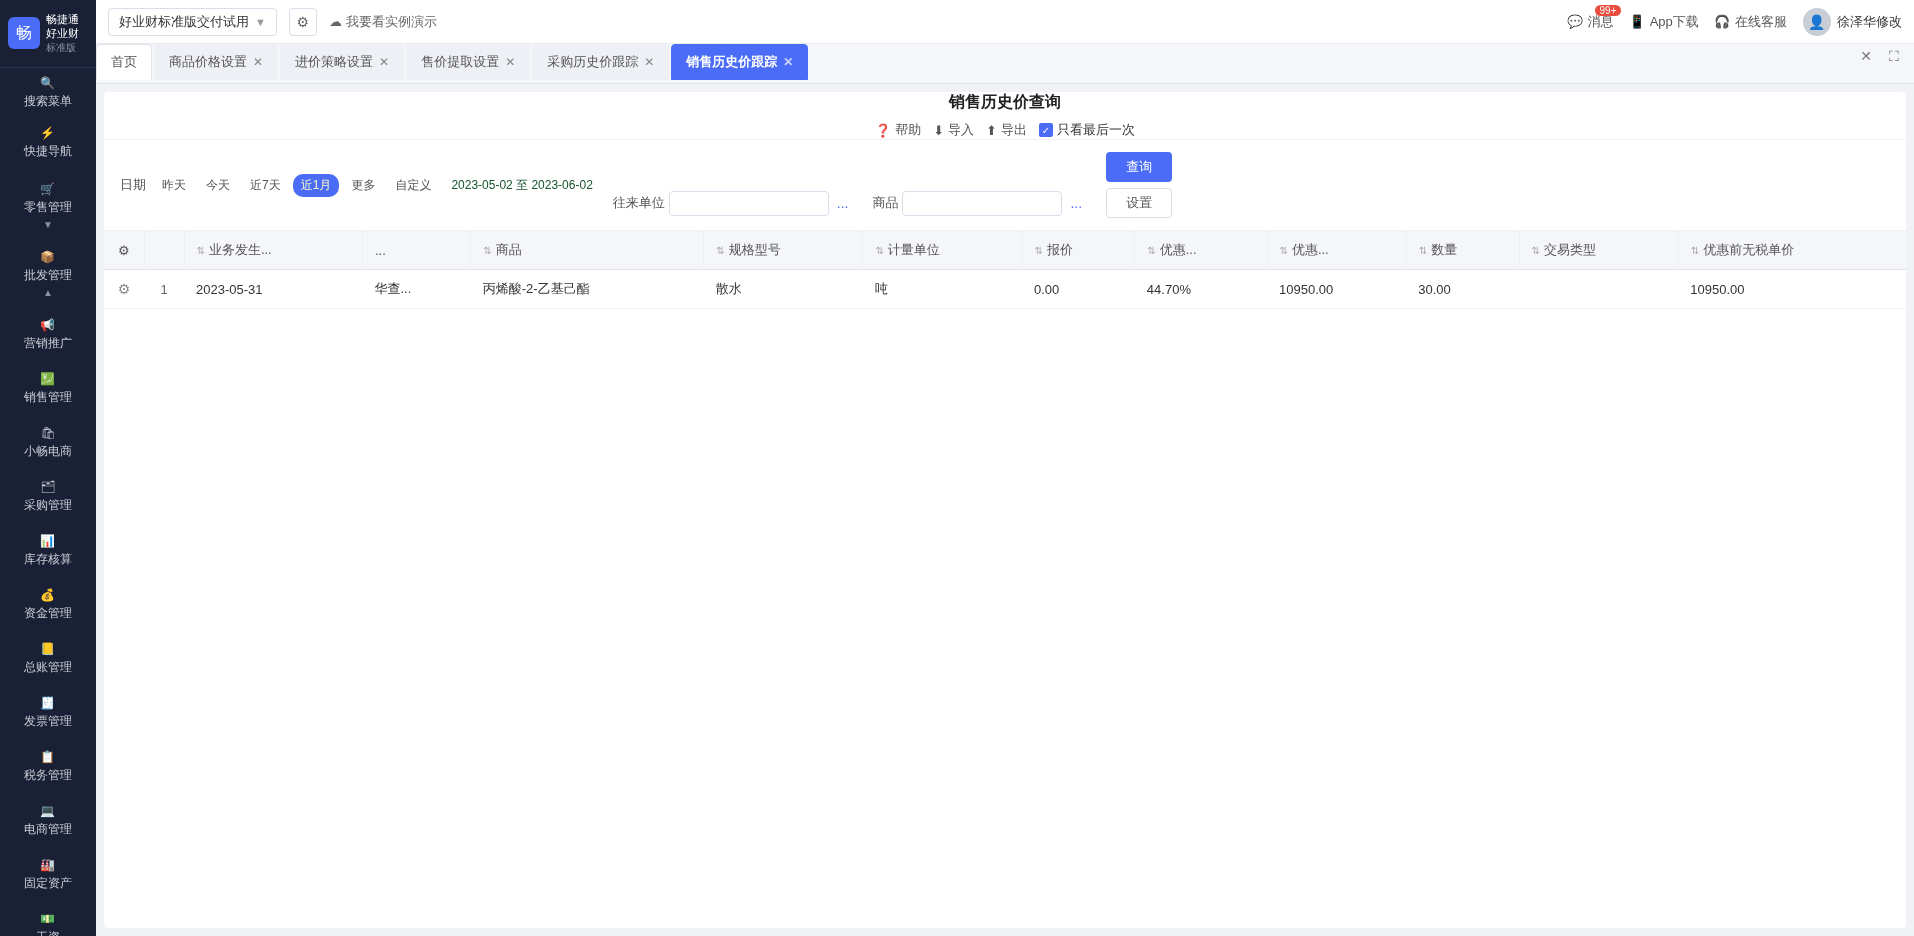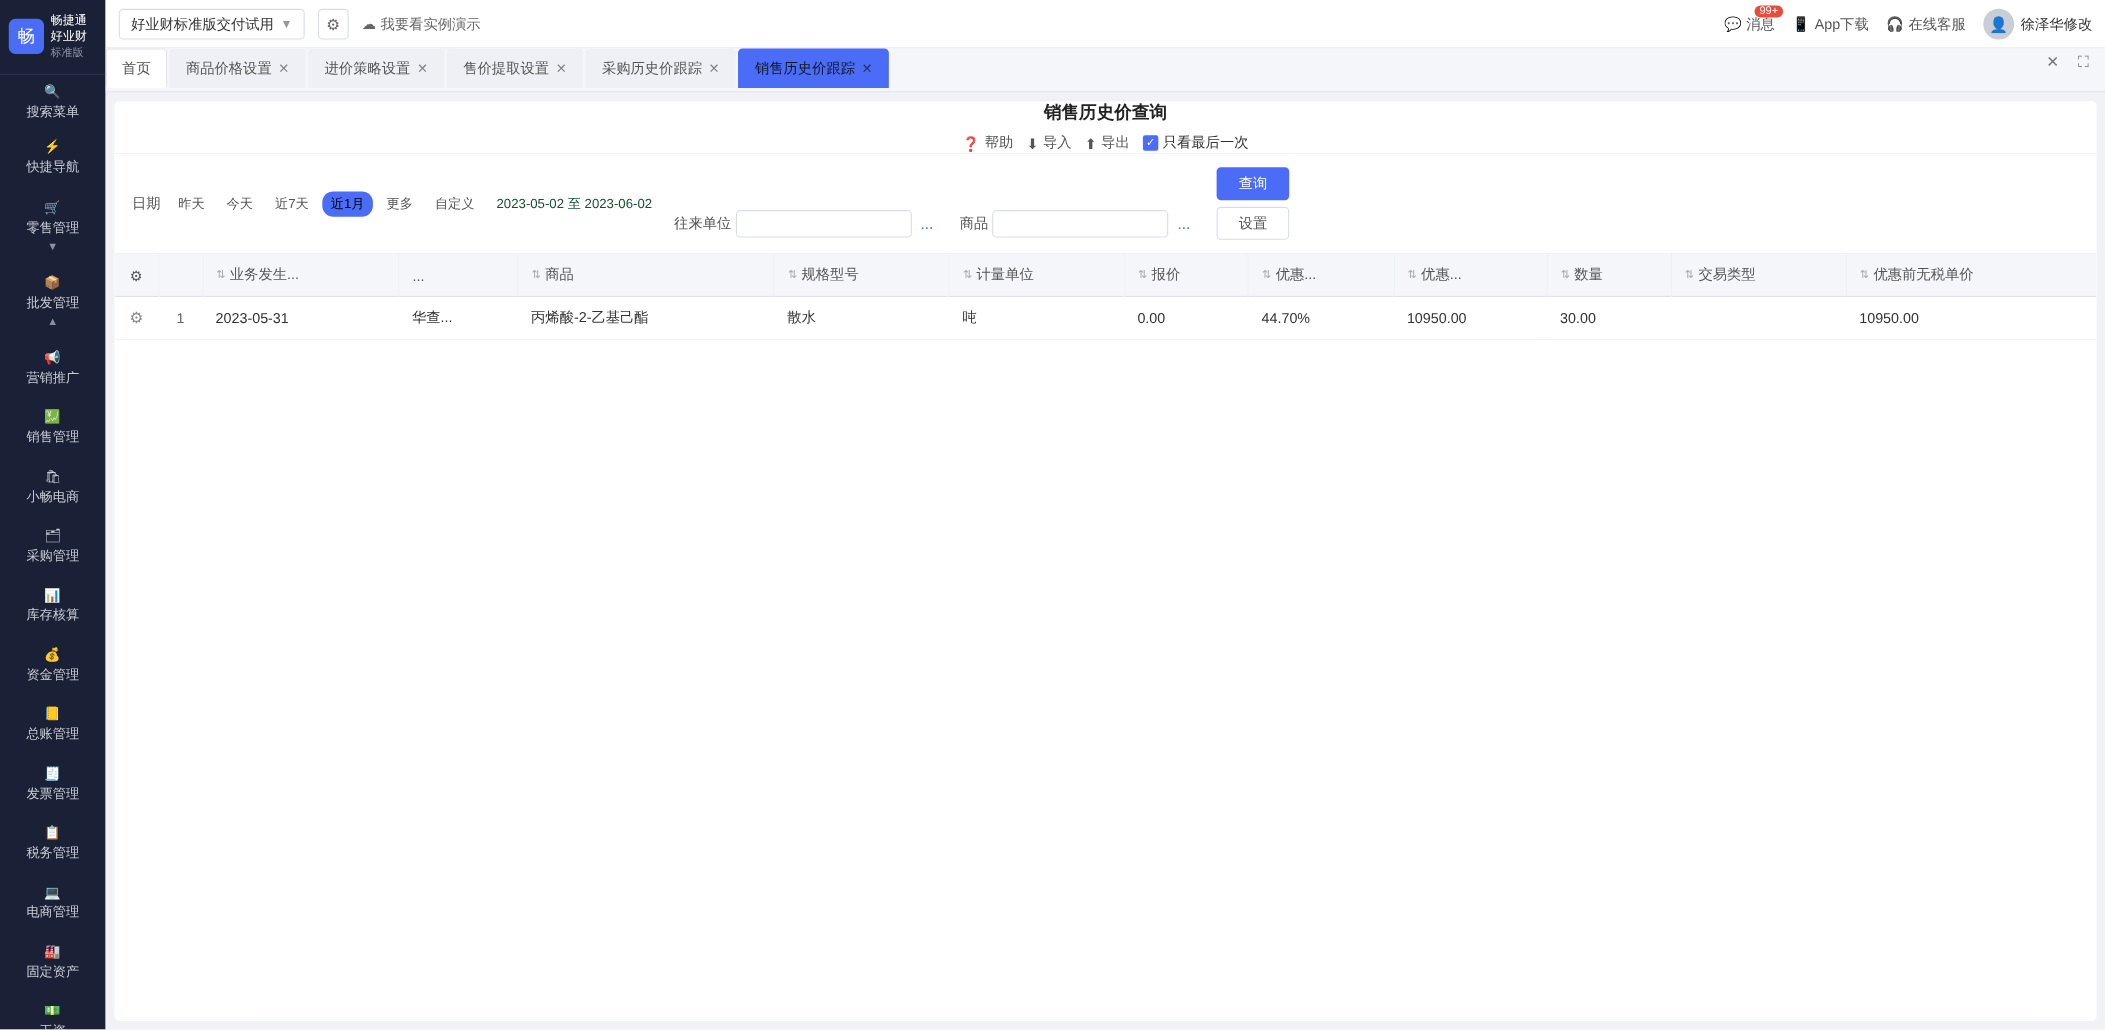--- a/index.html
+++ b/index.html
@@ -197,21 +197,21 @@
       font-size: 13px;
       color: #555;
       cursor: pointer;
       border: 1px solid transparent;
       border-radius: 4px 4px 0 0;
       background: #eef0f5;
       margin-right: 2px;
       white-space: nowrap;
     }
     .tab-item.home { background: #fff; border-color: #e0e3ea #e0e3ea #fff; }
-    .tab-item.active { background: #4a6cf7; color: #0f172a; border-color: #4a6cf7; }
+    .tab-item.active { background: #4a6cf7; color: #ffffff; border-color: #4a6cf7; font-weight: bold; }
     .tab-close {
       font-size: 12px;
       color: inherit;
       opacity: 0.7;
       cursor: pointer;
     }
     .tab-end-btns {
       margin-left: auto;
       display: flex;
       align-items: center;
@@ -311,21 +311,21 @@
     }
     .date-option {
       padding: 3px 8px;
       font-size: 12px;
       color: #555;
       cursor: pointer;
       border-radius: 3px;
     }
     .date-option.active {
       background: #4a6cf7;
-      color: #000000;
+      color: #fef9c3;
       border-radius: 10px;
     }
     .date-range {
       font-size: 12px;
       color: #14532d;
       margin-left: 4px;
     }
     .filter-input-group {
       display: flex;
       align-items: center;

